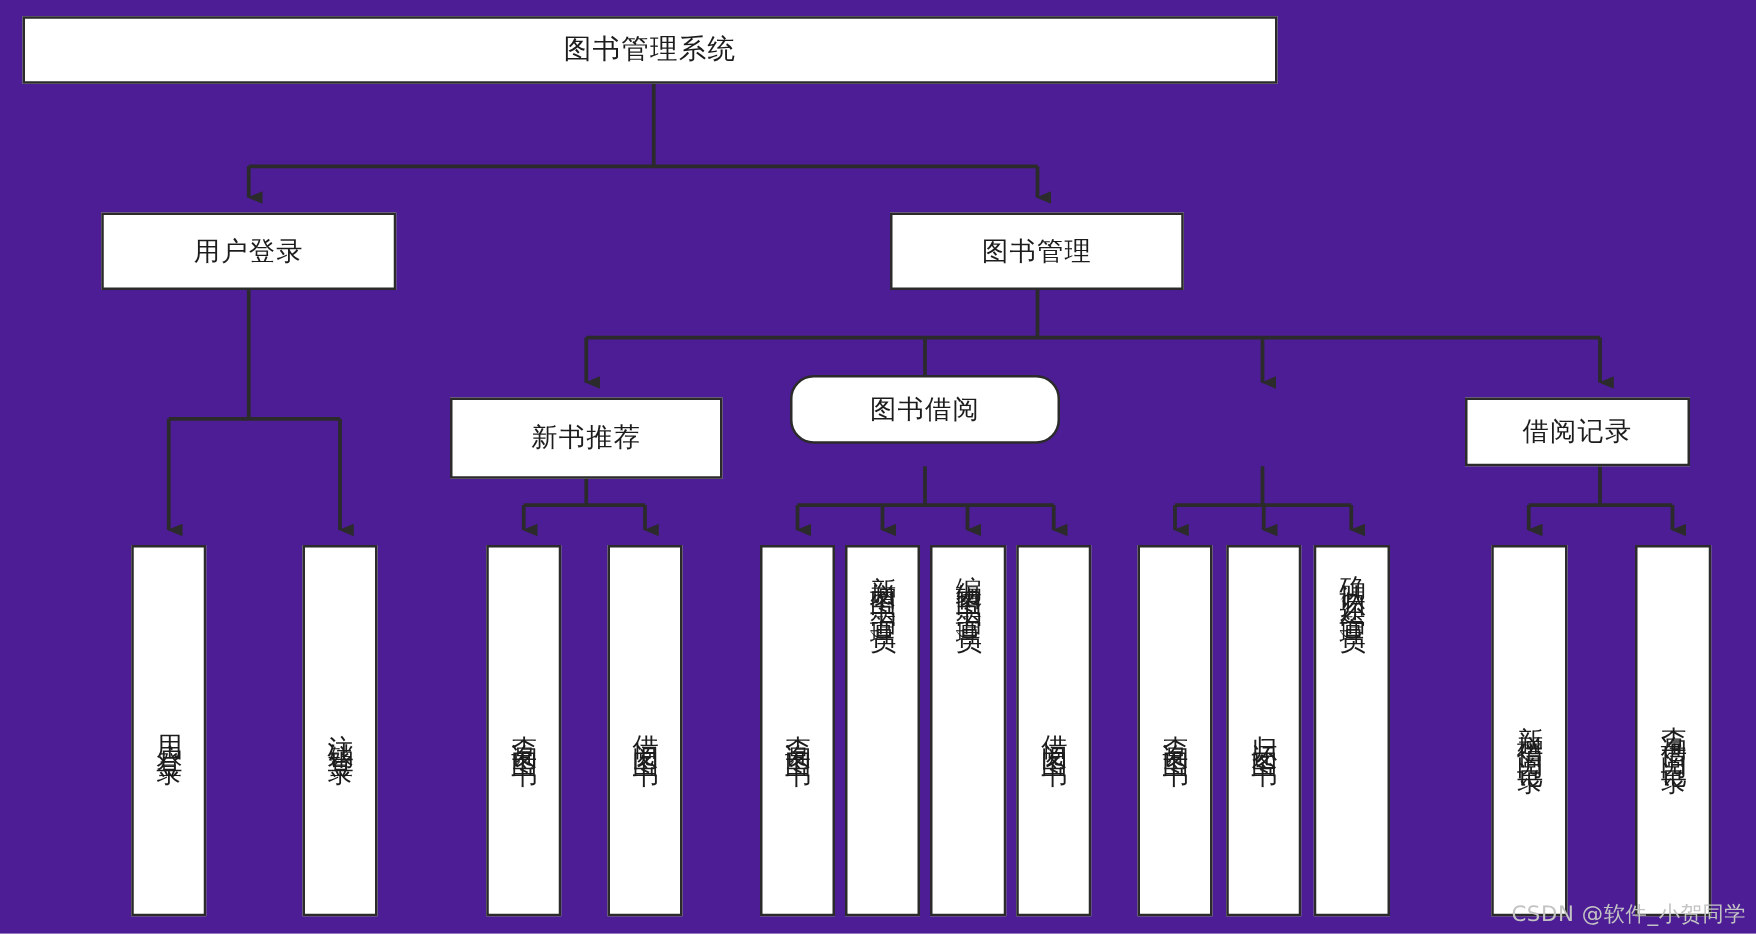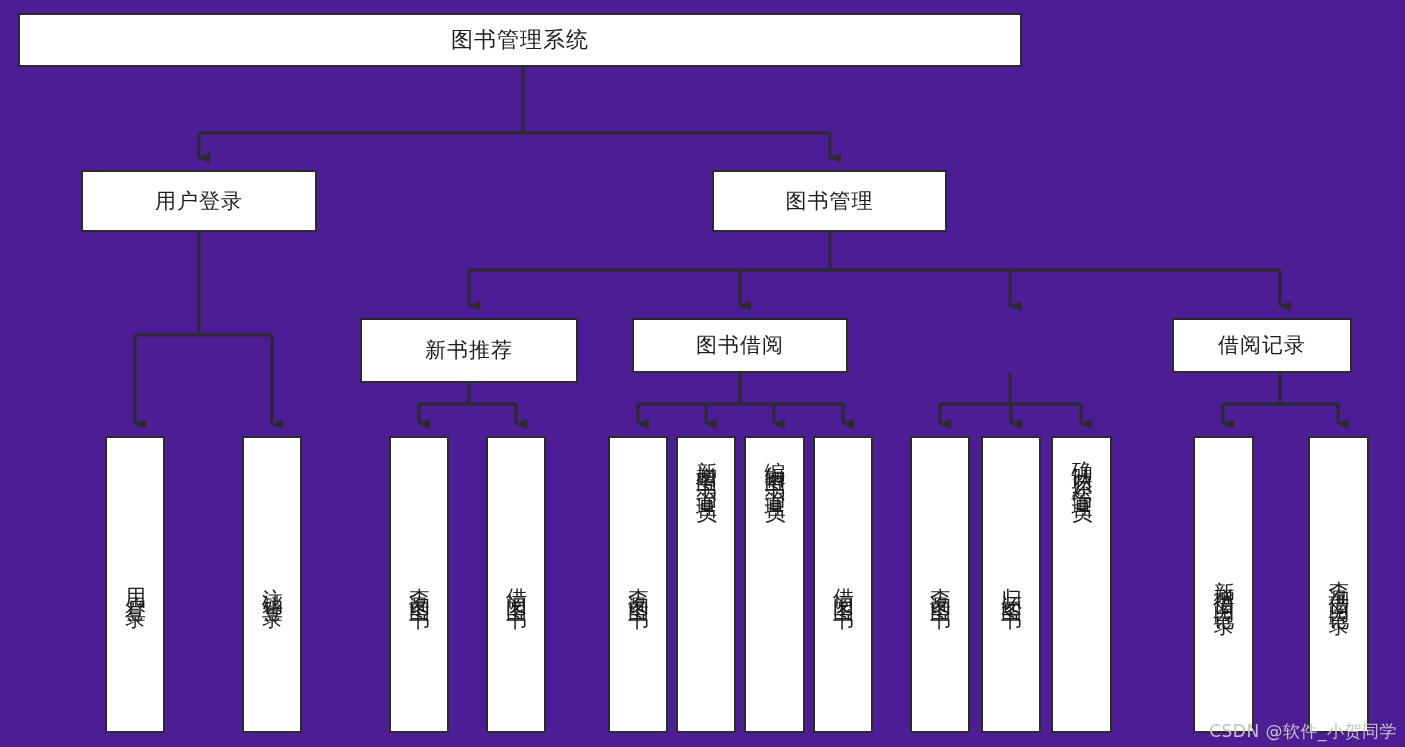--- a/index.html
+++ b/index.html
@@ -142,21 +142,21 @@
   <div class="node horiz" style="left:81px; top:170px; width:236px; height:62px;">
     <span class="node-label">用户登录</span>
   </div>
   <div class="node horiz" style="left:712px; top:170px; width:235px; height:62px;">
     <span class="node-label">图书管理</span>
   </div>
 
   <div class="node horiz" style="left:360px; top:318px; width:218px; height:65px;">
     <span class="node-label">新书推荐</span>
   </div>
-  <div class="node horiz" style="left:632px; top:318px; width:216px; height:55px;">
+  <div class="node horiz" style="left:632px; top:300px; width:216px; height:55px;border-radius:19px;">
     <span class="node-label">图书借阅</span>
   </div>
   <div class="node horiz" style="left:1172px; top:318px; width:180px; height:55px;">
     <span class="node-label">借阅记录</span>
   </div>
 
   <div class="node vert centered" style="left:105px; top:436px; width:60px; height:297px;">
     <span class="node-label">用户登录</span>
   </div>
   <div class="node vert centered" style="left:242px; top:436px; width:60px; height:297px;">

